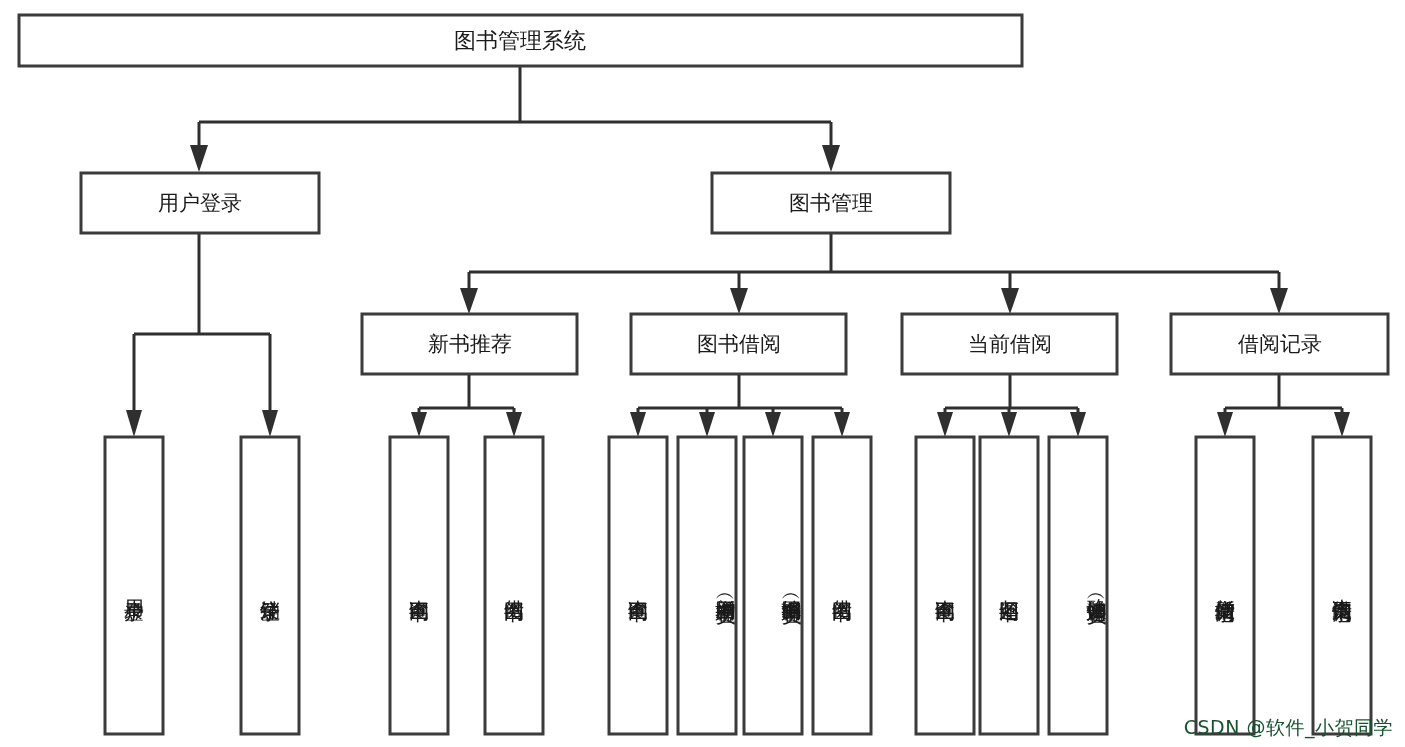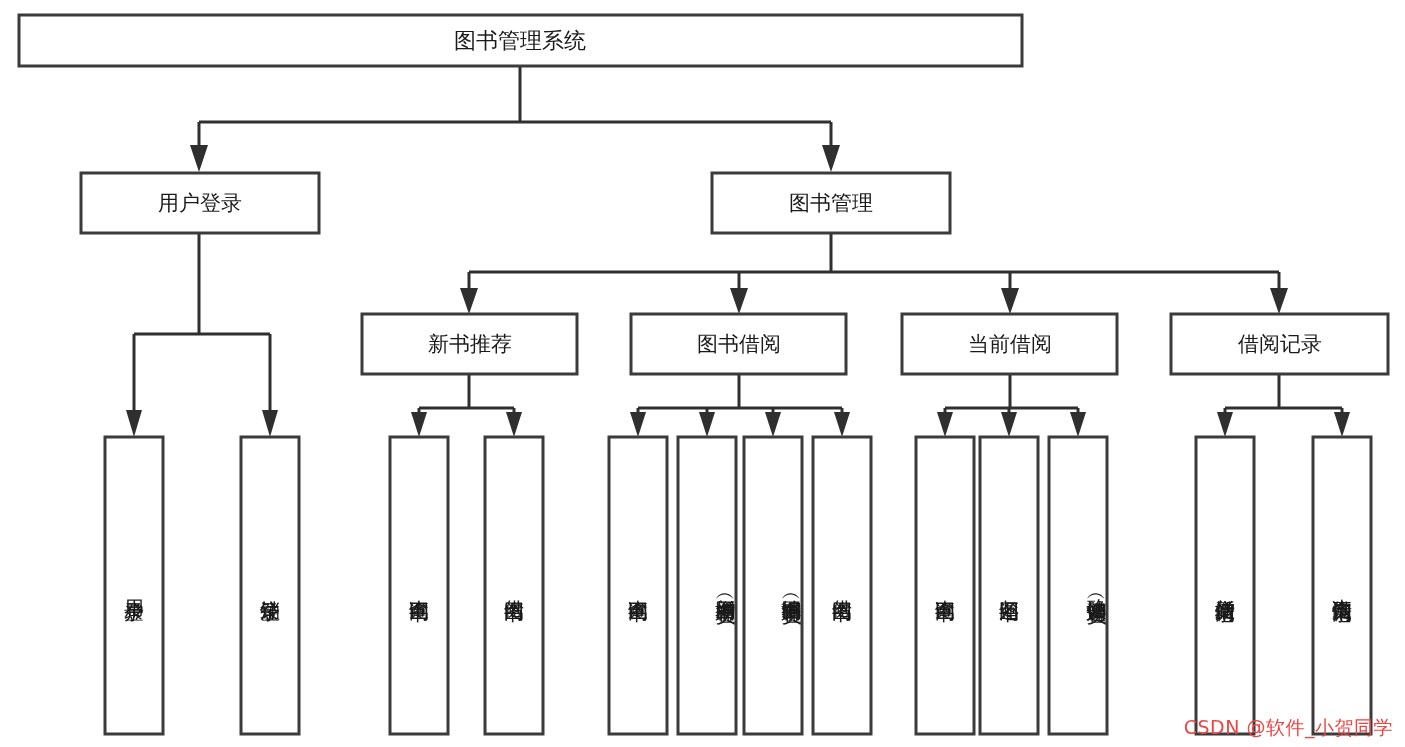--- a/index.html
+++ b/index.html
@@ -72,21 +72,21 @@
     justify-content: center;
     text-align: center;
     pointer-events: none;
   }
   .watermark {
     position: absolute;
     right: 12px;
     bottom: 6px;
     font-family: "DejaVu Sans", "Liberation Sans", sans-serif;
     font-size: 19px;
-    color: #ef4444;
+    color: #14532d;
     white-space: nowrap;
     letter-spacing: 0.5px;
   }
 </style>
 </head>
 <body>
 
 <div id="diagram-root">
 
   <svg id="tree-svg" viewBox="0 0 1405 747">

